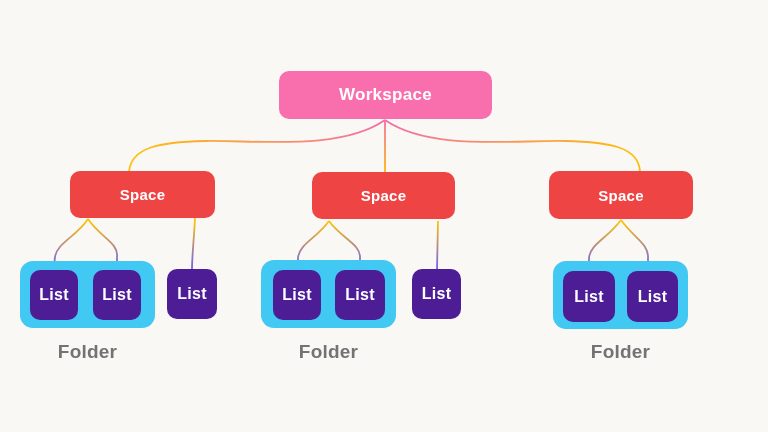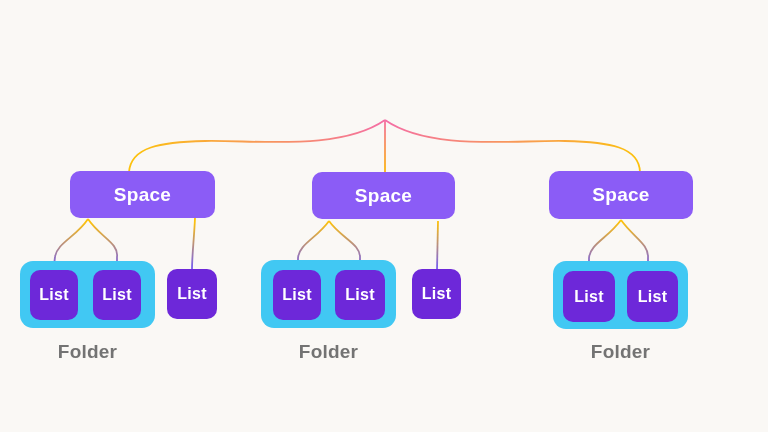--- a/index.html
+++ b/index.html
@@ -19,34 +19,34 @@
     position: absolute;
     display: flex; align-items: center; justify-content: center;
     color: #ffffff; font-weight: bold; letter-spacing: 0.3px;
     box-sizing: border-box;
   }
   .workspace {
     left: 279px; top: 71px; width: 213px; height: 48px;
     background: #f96fae; border-radius: 10px; font-size: 17px;
   }
   .space {
-    background: #8b5cf6; border-radius: 10px; font-size: 19px;
+    background: #ef4444; border-radius: 10px; font-size: 15px;
     width: 145px; height: 47px;
   }
   .space.s1 { left: 70px;  top: 171px; }
   .space.s2 { left: 312px; top: 172px; width: 143px; }
   .space.s3 { left: 549px; top: 171px; width: 144px; height: 48px; }
   .folder {
     position: absolute; background: #41c8f3; border-radius: 13px;
   }
   .folder.f1 { left: 20px;  top: 261px; width: 135px; height: 67px; }
   .folder.f2 { left: 261px; top: 260px; width: 135px; height: 68px; }
   .folder.f3 { left: 553px; top: 261px; width: 135px; height: 68px; }
   .list {
-    background: #6d28d9; border-radius: 10px; font-size: 16px;
+    background: #4c1d95; border-radius: 10px; font-size: 16px;
     width: 48px; height: 50px;
   }
   .f1 .list.a { left: 10px; top: 9px; }
   .f1 .list.b { left: 73px; top: 9px; }
   .f2 .list.a { left: 12px; top: 10px; }
   .f2 .list.b { left: 74px; top: 10px; width: 50px; }
   .f3 .list.a { left: 10px; top: 10px; width: 52px; height: 51px; }
   .f3 .list.b { left: 74px; top: 10px; width: 51px; height: 51px; }
   .list.standalone { position: absolute; }
   .list.sl1 { left: 167px; top: 269px; width: 50px; }
@@ -94,20 +94,21 @@
     <path stroke="url(#yp)" stroke-width="1.8" d="M 195 218 C 194 240, 192 255, 192 270"></path>
 
     <path stroke="url(#yp)" stroke-width="1.8" d="M 329 221 C 317 238, 299 244, 298 258 L 298 271"></path>
     <path stroke="url(#yp)" stroke-width="1.8" d="M 329 221 C 341 238, 361 244, 360 258 L 360 271"></path>
     <path stroke="url(#yp)" stroke-width="1.8" d="M 438 221 L 437 270"></path>
 
     <path stroke="url(#yp)" stroke-width="1.8" d="M 621 220 C 608 238, 590 244, 589 258 L 589 272"></path>
     <path stroke="url(#yp)" stroke-width="1.8" d="M 621 220 C 634 238, 649 244, 648 258 L 648 272"></path>
   </svg>
 
+  <div class="node workspace">Workspace</div>
 
   <div class="node space s1">Space</div>
   <div class="node space s2">Space</div>
   <div class="node space s3">Space</div>
 
   <div class="folder f1">
     <div class="node list a">List</div>
     <div class="node list b">List</div>
   </div>
   <div class="node list standalone sl1">List</div>

